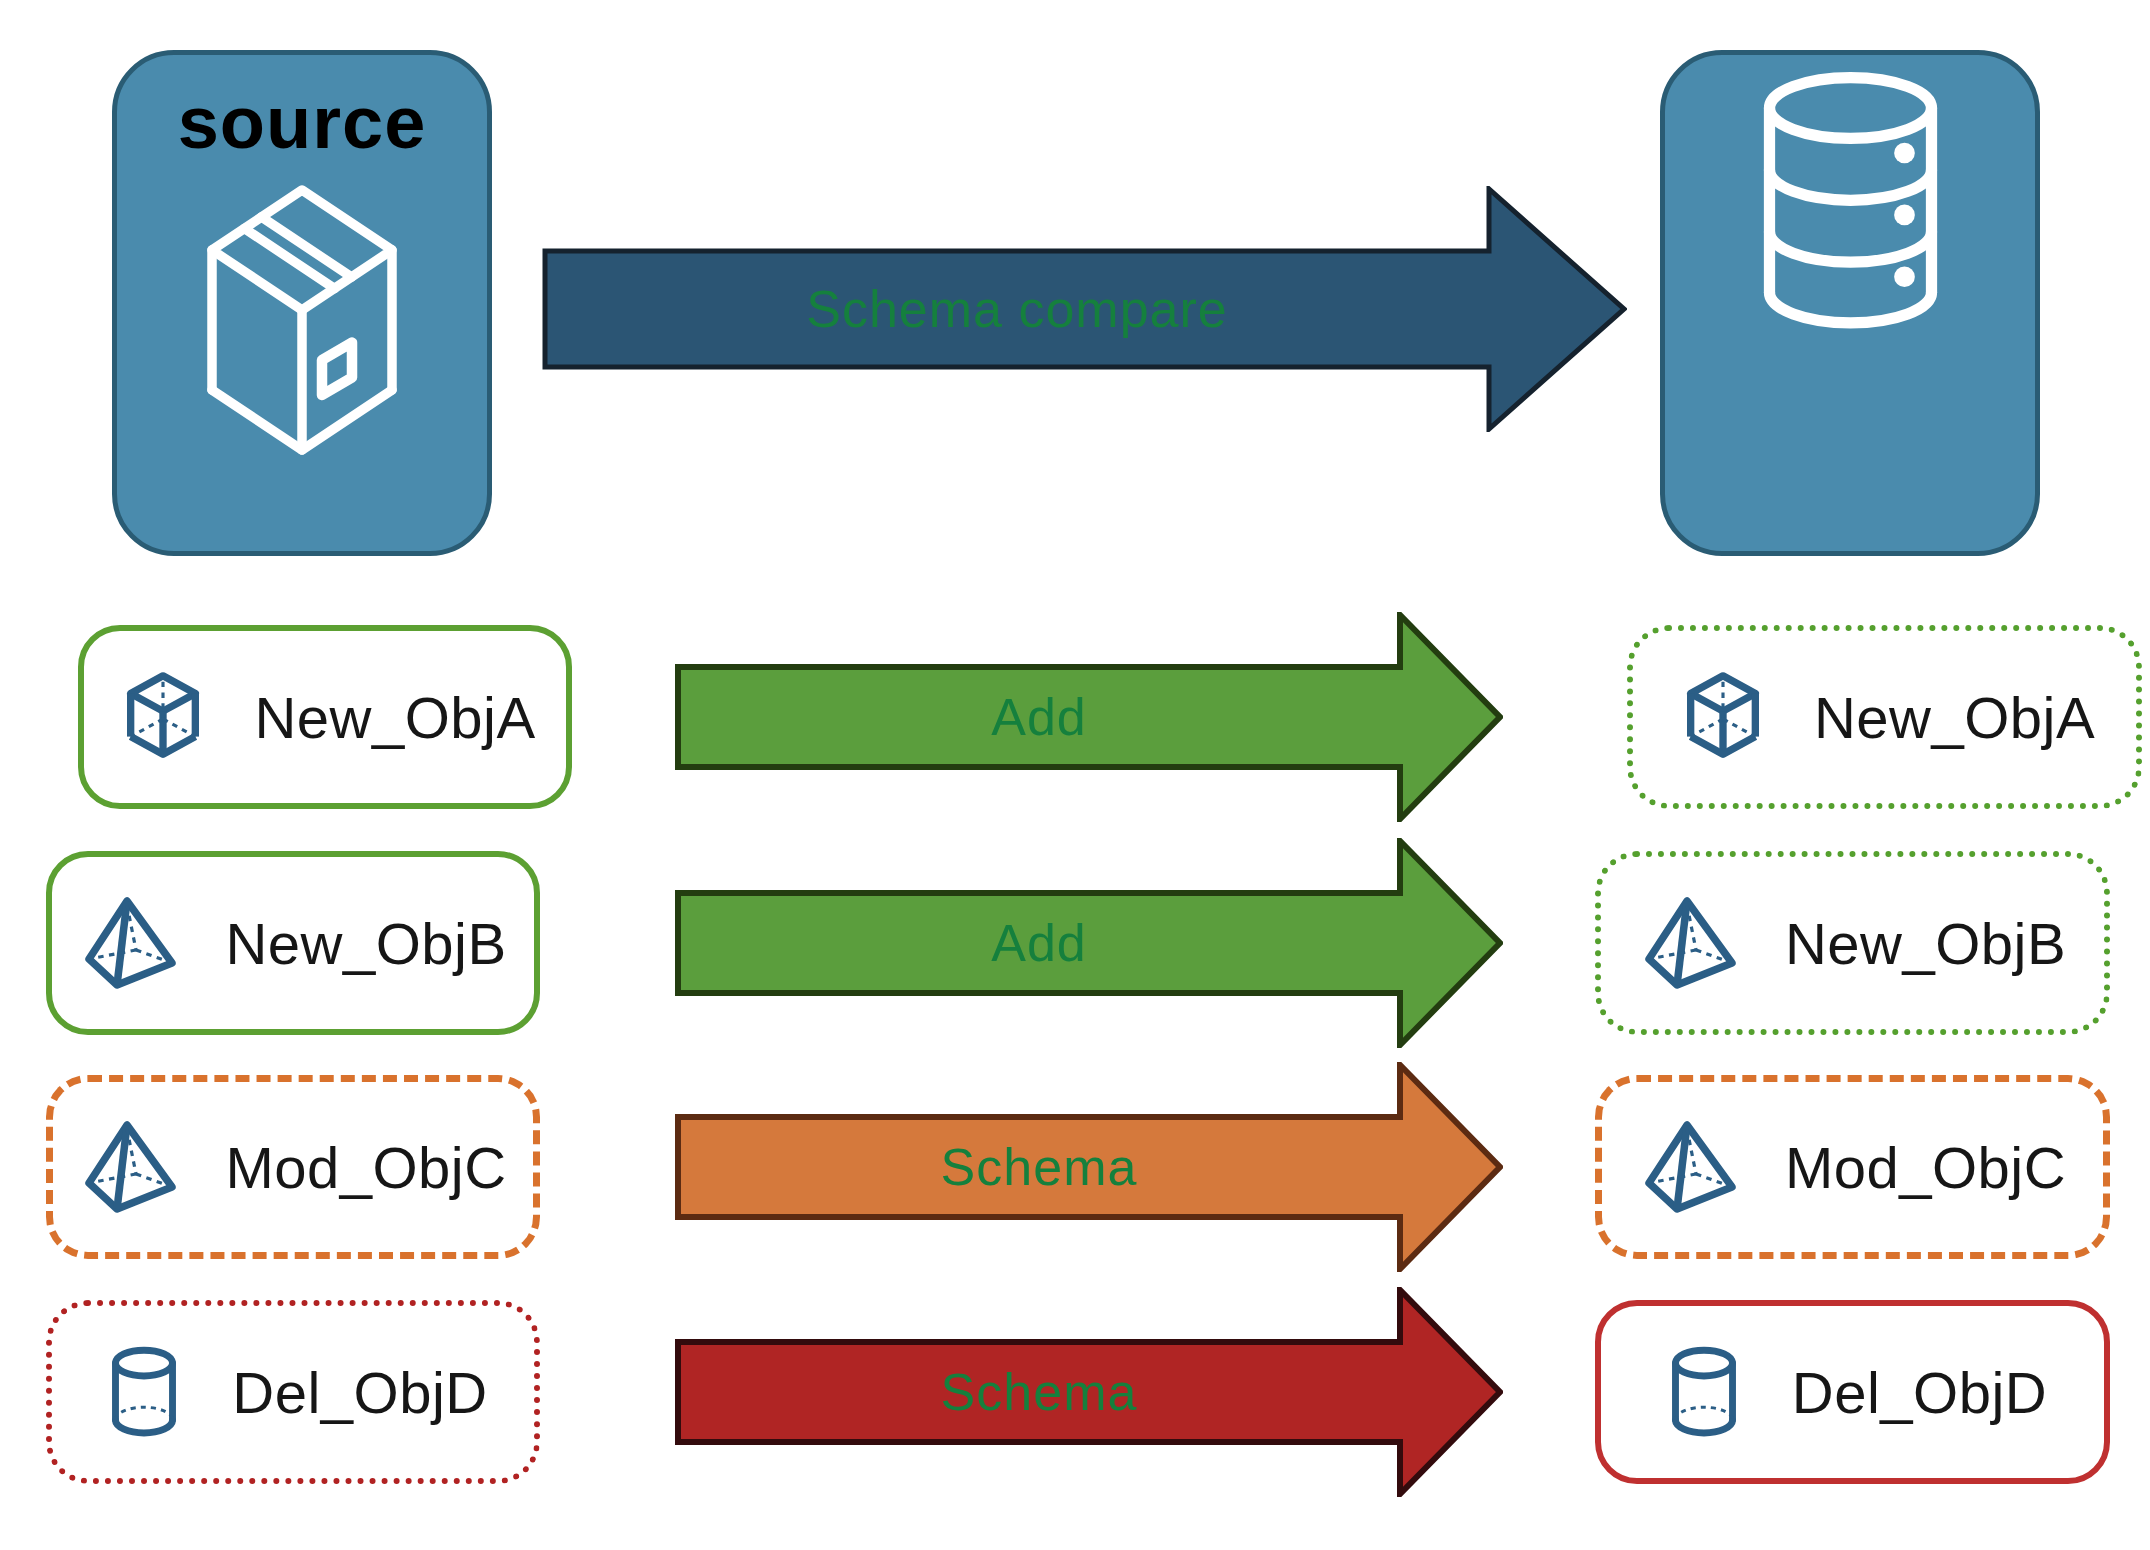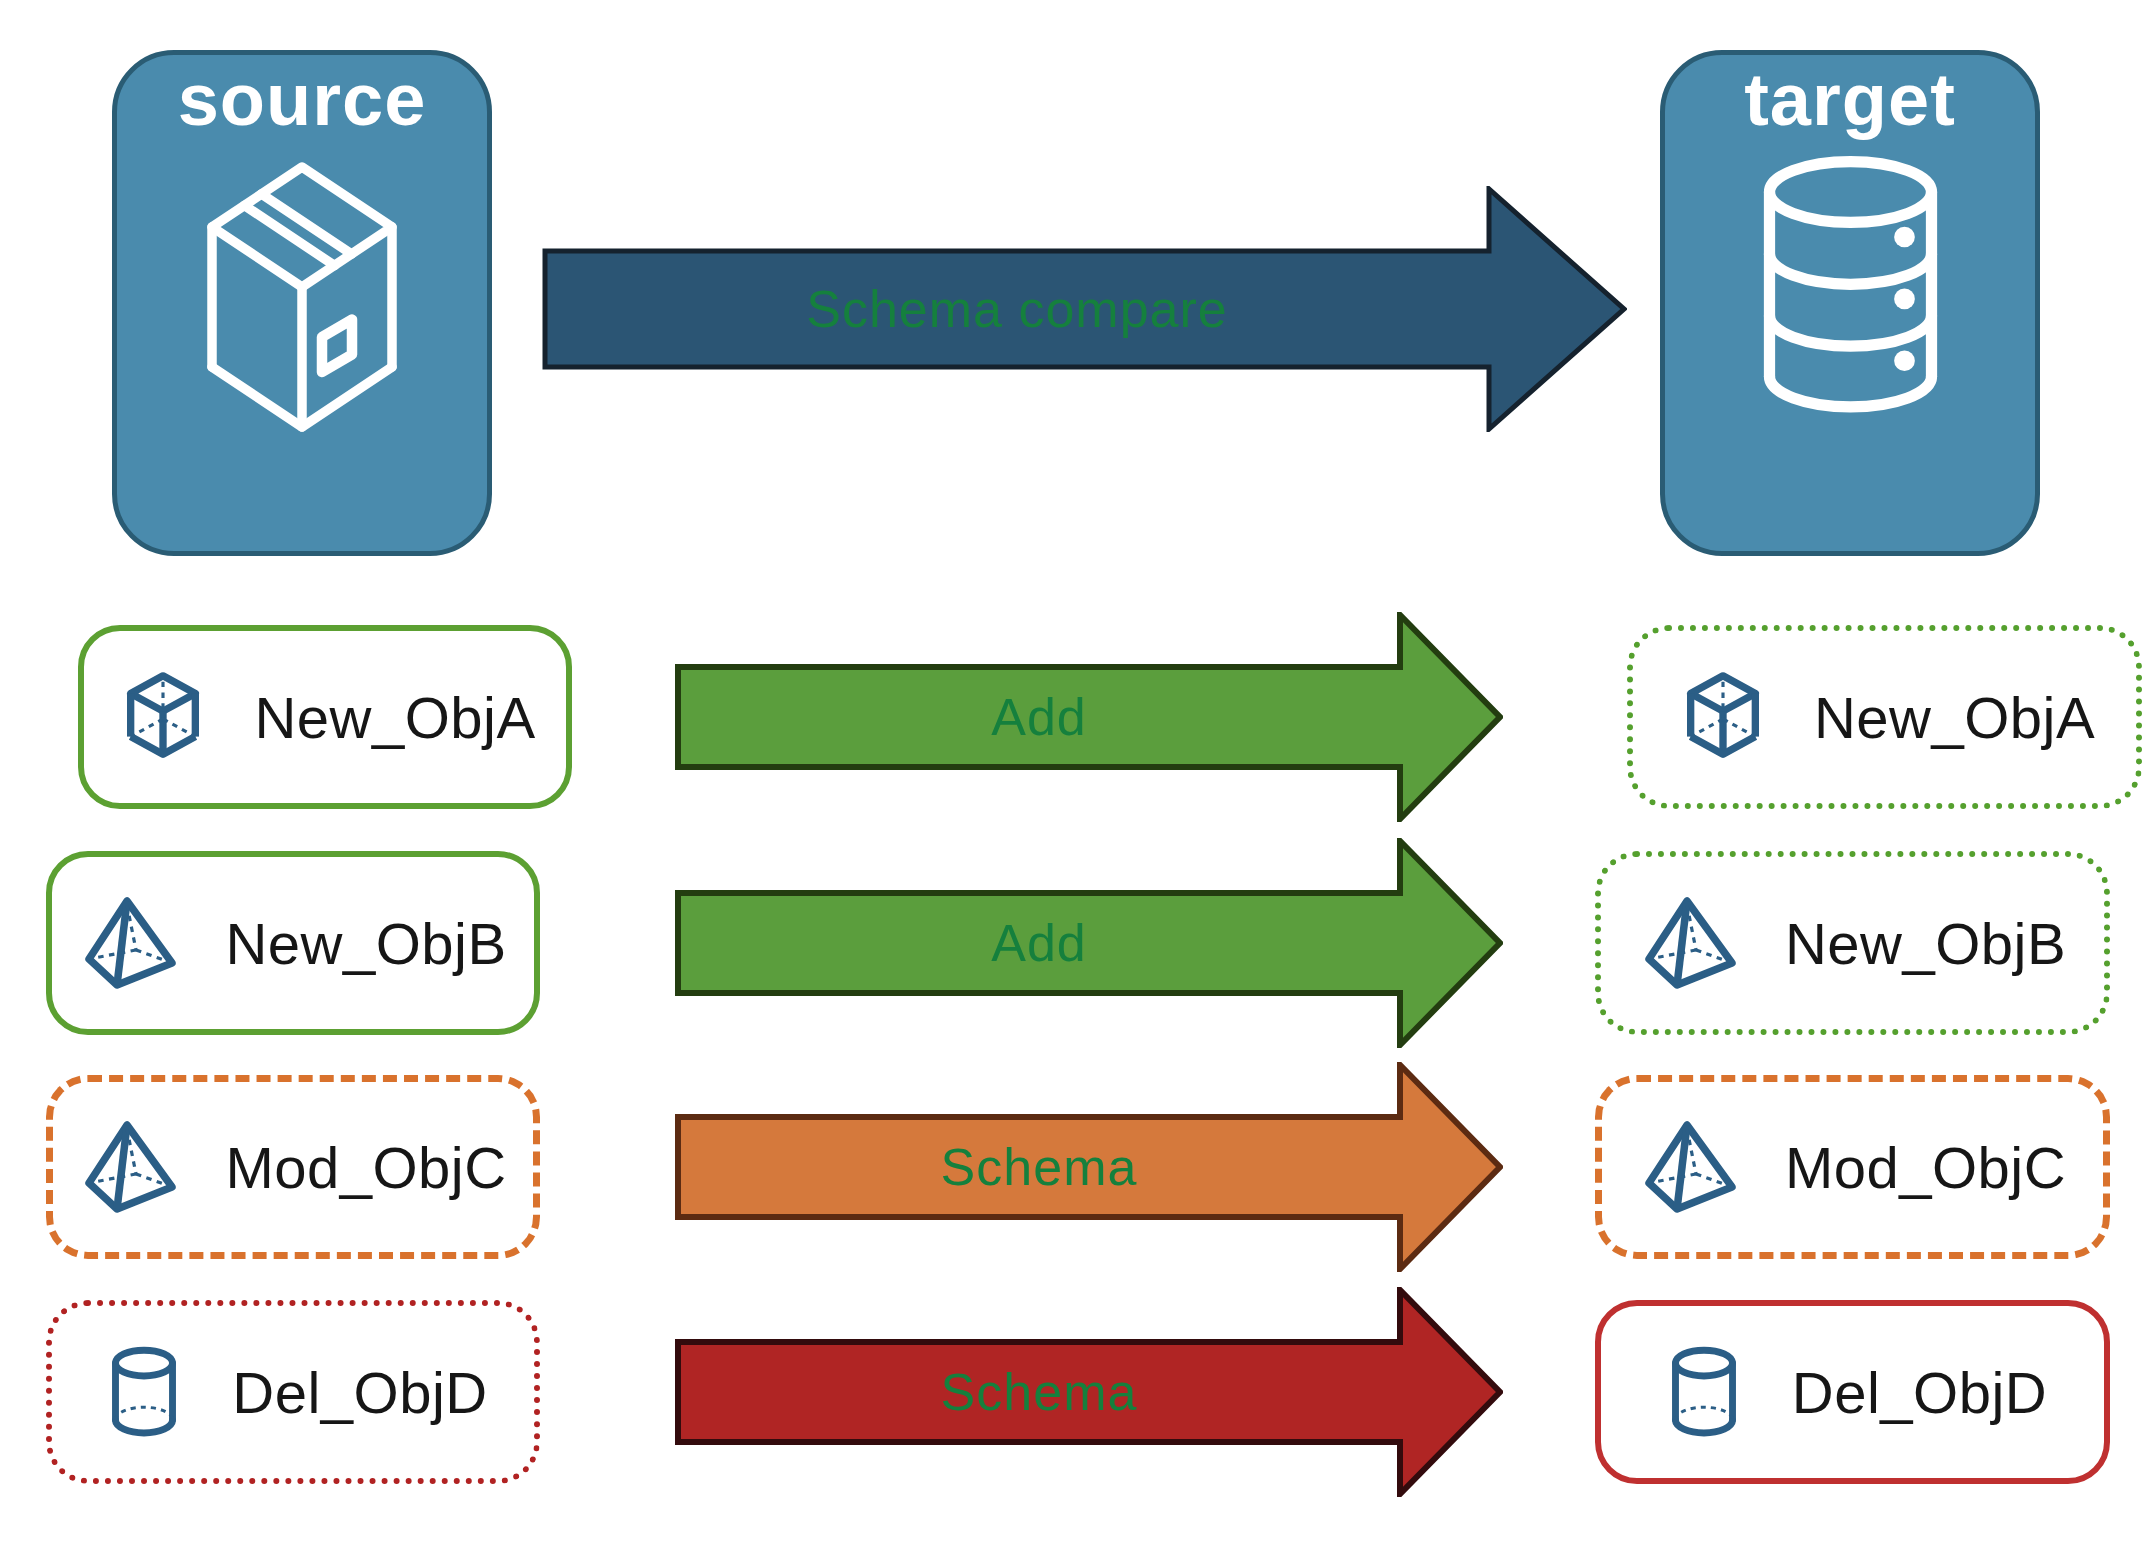--- a/index.html
+++ b/index.html
@@ -9,21 +9,21 @@
   }
   
   .panel{
     position:absolute;width:380px;height:506px;border-radius:62px;
     background:#4A8BAD;border:5px solid #2A5C74;box-sizing:border-box;
     display:flex;flex-direction:column;align-items:center;
   }
   .panel-source{left:112px;top:50px;}
   .panel-target{left:1660px;top:50px;}
   .panel-title{
-    margin-top:6px;font-size:74px;font-weight:700;color:#ffffff;line-height:1.05;
+    margin-top:29px;font-size:74px;font-weight:700;color:#000000;line-height:1.05;
     letter-spacing:1px;
   }
   .panel-icon{margin-top:8px;}
   
   .arrow-svg{position:absolute;display:block;}
   .arrow-schema polygon{fill:#2B5574;stroke:#15222E;stroke-width:5;}
   .arrow-add polygon{fill:#5B9E3D;stroke:#233D10;stroke-width:6;}
   .arrow-update polygon{fill:#D5793C;stroke:#5C2B12;stroke-width:6;}
   .arrow-delete polygon{fill:#B02524;stroke:#330B0D;stroke-width:6;}
   .arrow-label{
@@ -119,21 +119,20 @@
 <div class="canvas">
 
   <div class="panel panel-source">
     <div class="panel-title">source</div>
     <svg class="panel-icon" width="250" height="300" viewBox="0 0 100 120">
         <use href="#ic-package"></use>
       </svg>
   </div>
 
   <div class="panel panel-target">
-    <div class="panel-title">target</div>
     <svg class="panel-icon" width="225" height="279" viewBox="0 0 100 124">
         <use href="#ic-database"></use>
       </svg>
   </div>
 
   <svg class="arrow-svg arrow-schema" style="left:542px;top:186px;" width="1085" height="246" viewBox="0 0 1085 246">
     <polygon points="3,65 947,65 947,3 1082,123 947,243 947,181 3,181"></polygon>
   </svg>
   <div class="arrow-label" id="schema-label">Schema compare</div>
 

